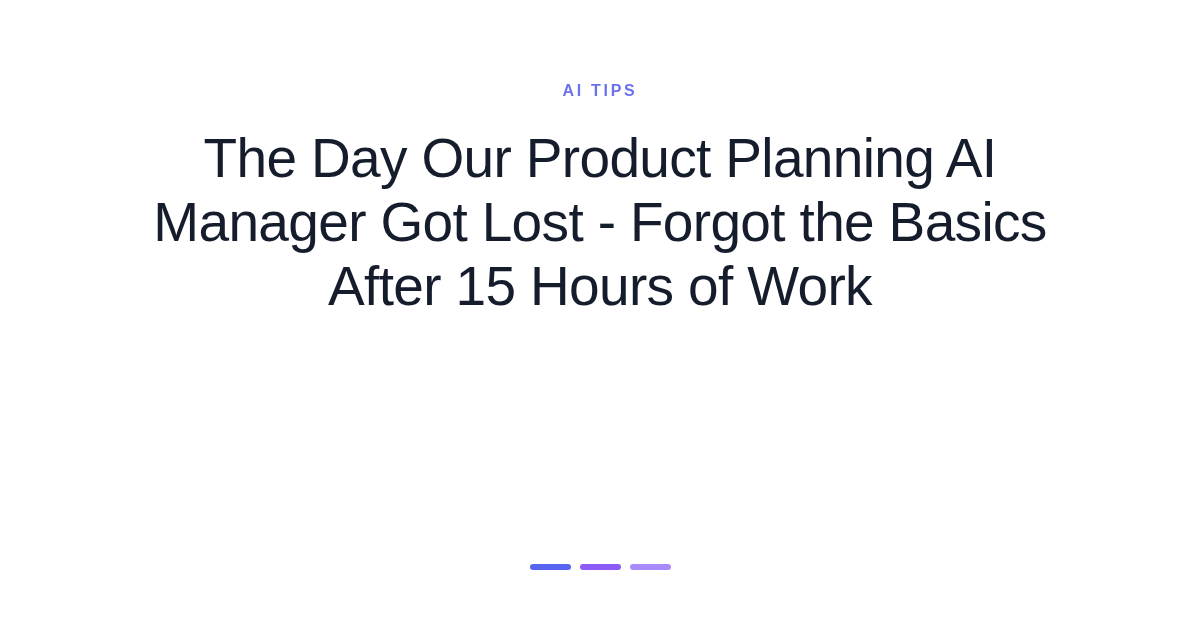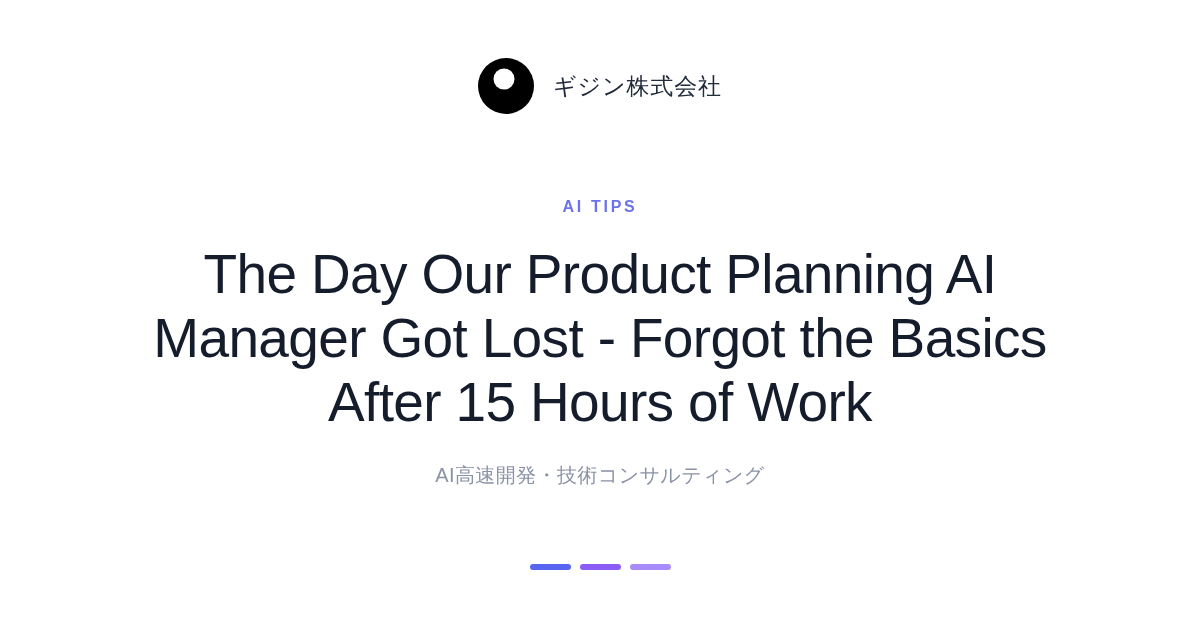--- a/index.html
+++ b/index.html
@@ -105,38 +105,25 @@
   }
   .accent-bar.b1 { background: #5865f0; }
   .accent-bar.b2 { background: #8b5cf6; }
   .accent-bar.b3 { background: #a78bfa; }
 </style>
 </head>
 <body>
 
 <div class="og-card">
 
-  <div class="brand">
-    <svg class="brand-logo" viewBox="0 0 56 56" aria-hidden="true">
-      <defs>
-        <mask id="logoCut">
-          <rect x="0" y="0" width="56" height="56" fill="#fff"></rect>
-          <circle cx="26" cy="21" r="10.5" fill="#000"></circle>
-        </mask>
-      </defs>
-      <circle cx="28" cy="28" r="28" fill="#000000" mask="url(#logoCut)"></circle>
-    </svg>
-    <div class="brand-name">ギジン株式会社</div>
-  </div>
 
   <div class="category">AI TIPS</div>
 
   <h1 class="title">The Day Our Product Planning AI Manager Got Lost - Forgot the Basics After 15 Hours of Work</h1>
 
-  <div class="subtitle">AI高速開発・技術コンサルティング</div>
 
   <div class="accent-bars">
     <span class="accent-bar b1" style="background: rgb(88, 101, 240);"></span>
     <span class="accent-bar b2" style="background: rgb(139, 92, 246);"></span>
     <span class="accent-bar b3" style="background: rgb(167, 139, 250);"></span>
   </div>
 
 </div>
 
 </body></html>

